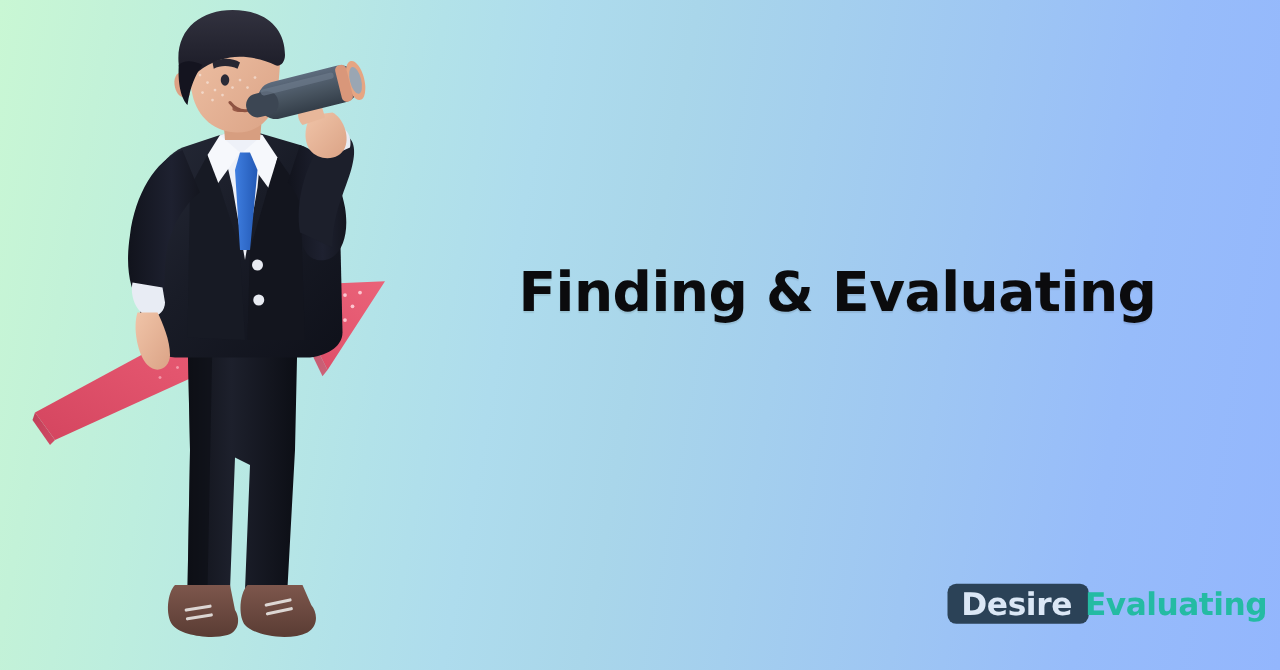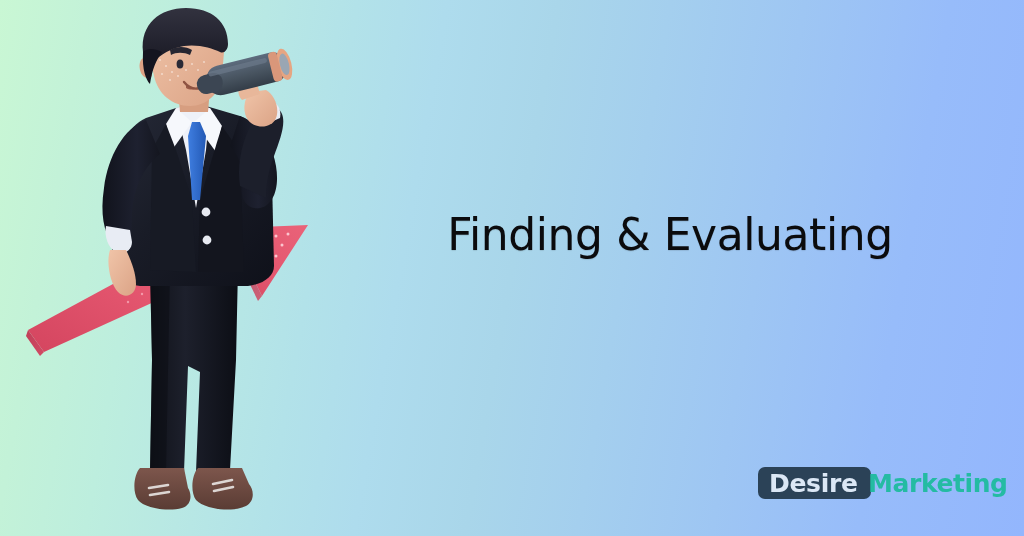--- a/index.html
+++ b/index.html
@@ -37,21 +37,21 @@
   }
 
   
   #headline {
     position: absolute;
     left: 350px;
     top: 176px;
     width: 640px;
     text-align: center;
     color: #0b0b0d;
-    font-weight: 400;
+    font-weight: 700;
     font-size: 44px;
     line-height: 1.38;
     letter-spacing: -0.4px;
     text-shadow: 0 1px 1px rgba(0,0,0,0.10);
   }
   #headline .hl-line {
     display: block;
     white-space: nowrap;
   }
 
@@ -312,16 +312,16 @@
     <span class="hl-line">Finding &amp; Evaluating</span>
   </h1>
 
   <div id="logo">
     <div class="logo-badge">
       <span class="logo-badge-text">Desire</span>
     </div>
     <svg class="logo-play" width="34" height="32" viewBox="0 0 34 32">
       <path d="M3 4 L31 15 L9 28 Z" fill="#24bba3"></path>
     </svg>
-    <span class="logo-word">Marketing</span>
+    <span class="logo-word">Evaluating</span>
   </div>
 
 </div>
 
 </body></html>

